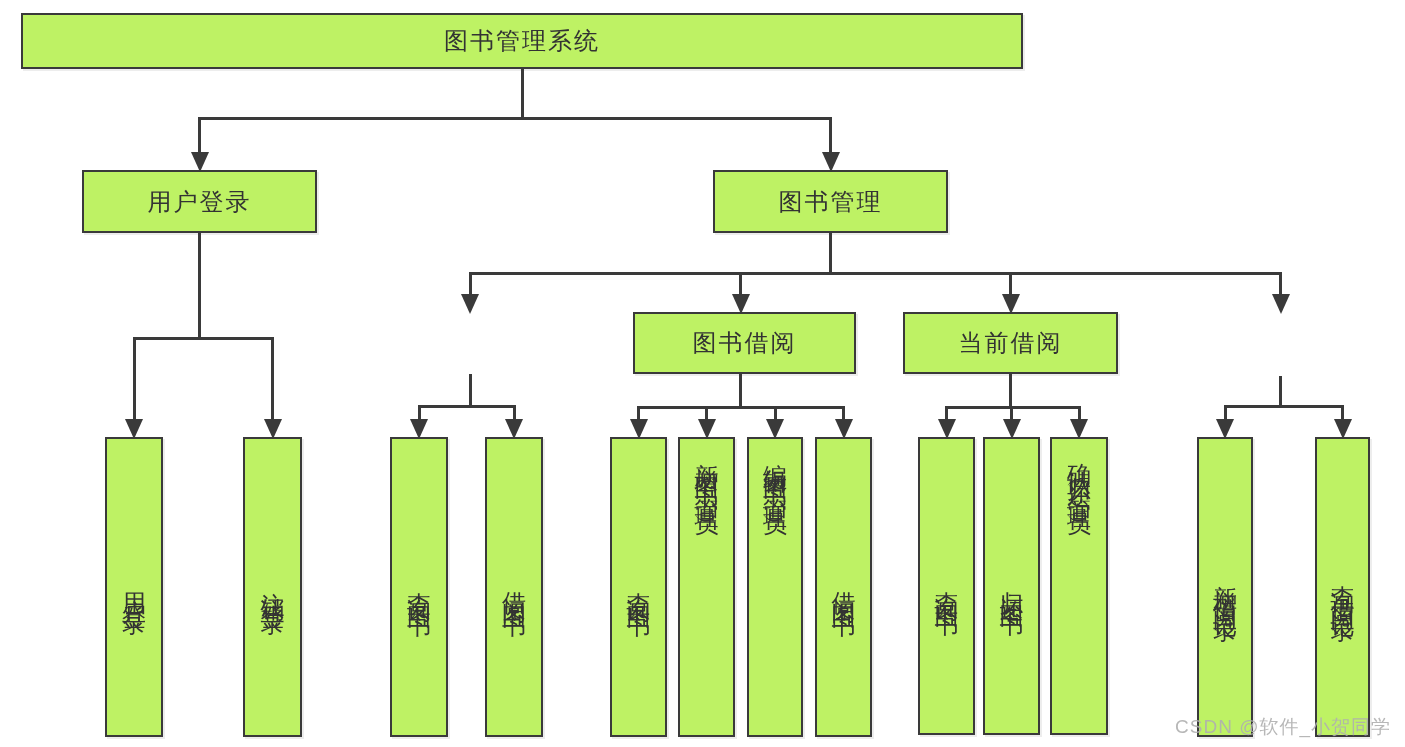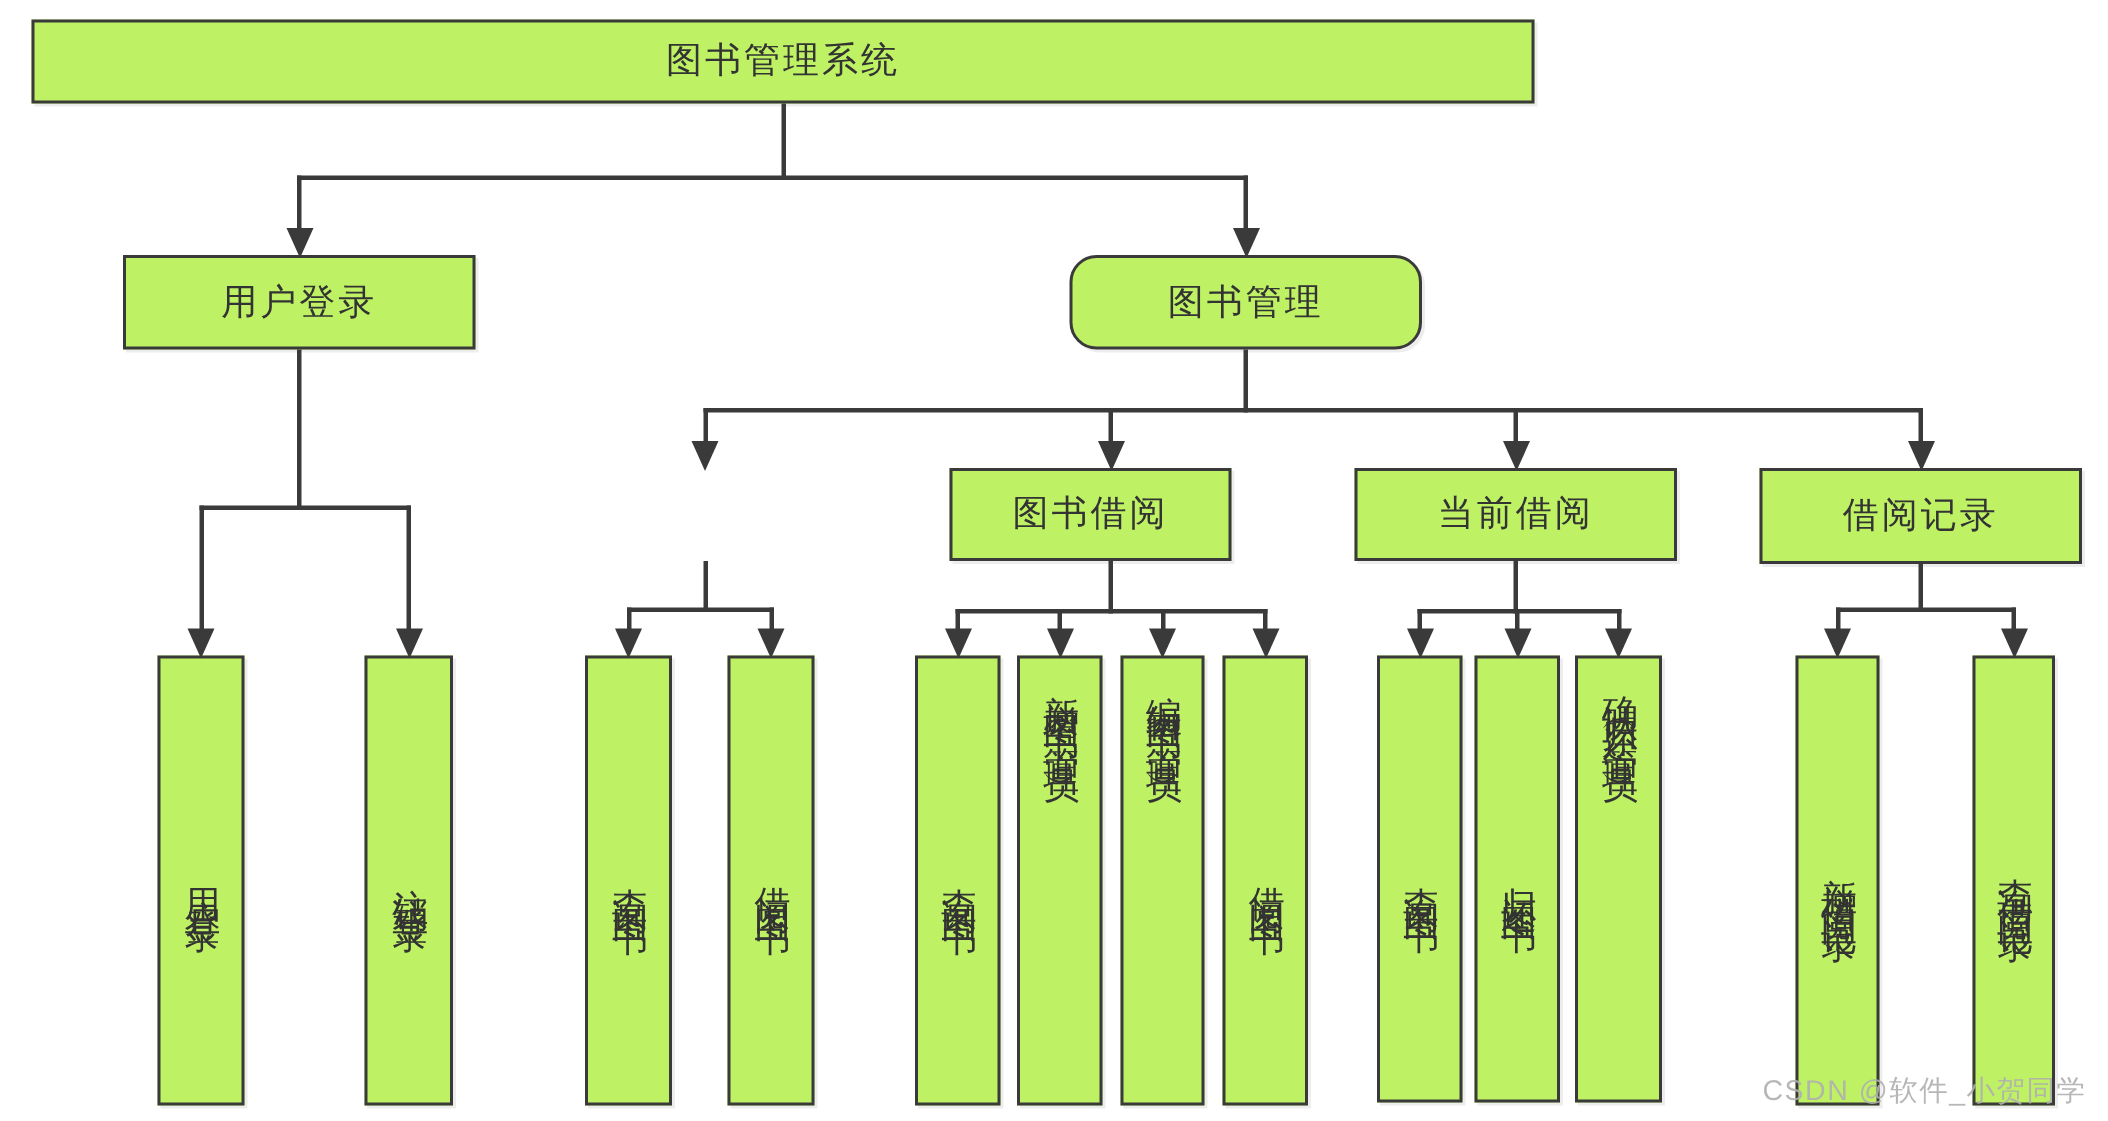--- a/index.html
+++ b/index.html
@@ -49,24 +49,23 @@
     opacity:0.9;
   }
 </style>
 </head>
 <body>
 
 <div id="stage" style="--line: #3a3a3a; --text: #333333; --bg: #ffffff; --wm: #b0b0b0;">
   <div class="watermark">CSDN @软件_小贺同学</div>
 <div class="node h" style="left: 21px; top: 13px; width: 1002px; height: 56px;">图书管理系统</div>
     <div class="node h" style="left: 82px; top: 170px; width: 235px; height: 63px;">用户登录</div>
-    <div class="node h" style="left: 713px; top: 170px; width: 235px; height: 63px; border-radius: 18px;">图书管理</div>
-    <div class="node h" style="left: 633px; top: 312px; width: 188px; height: 62px;">图书借阅</div>
+    <div class="node h" style="left: 713px; top: 170px; width: 235px; height: 63px;">图书管理</div>
+    <div class="node h" style="left: 633px; top: 312px; width: 223px; height: 62px;">图书借阅</div>
     <div class="node h" style="left: 903px; top: 312px; width: 215px; height: 62px;">当前借阅</div>
-    <div class="node h" style="left: 1173px; top: 312px; width: 215px; height: 64px;">借阅记录</div>
     <div class="node v" style="left: 105px; top: 437px; width: 58px; height: 300px;">用户登录</div>
     <div class="node v" style="left: 243px; top: 437px; width: 59px; height: 300px;">注销登录</div>
     <div class="node v" style="left: 390px; top: 437px; width: 58px; height: 300px;">查询图书</div>
     <div class="node v" style="left: 485px; top: 437px; width: 58px; height: 300px;">借阅图书</div>
     <div class="node v" style="left: 610px; top: 437px; width: 57px; height: 300px;">查询图书</div>
     <div class="node v fill" style="left: 678px; top: 437px; width: 57px; height: 300px;">新增图书（管理员）</div>
     <div class="node v fill" style="left: 747px; top: 437px; width: 56px; height: 300px;">编辑图书（管理员）</div>
     <div class="node v" style="left: 815px; top: 437px; width: 57px; height: 300px;">借阅图书</div>
     <div class="node v" style="left: 918px; top: 437px; width: 57px; height: 298px;">查询图书</div>
     <div class="node v" style="left: 983px; top: 437px; width: 57px; height: 298px;">归还图书</div>

